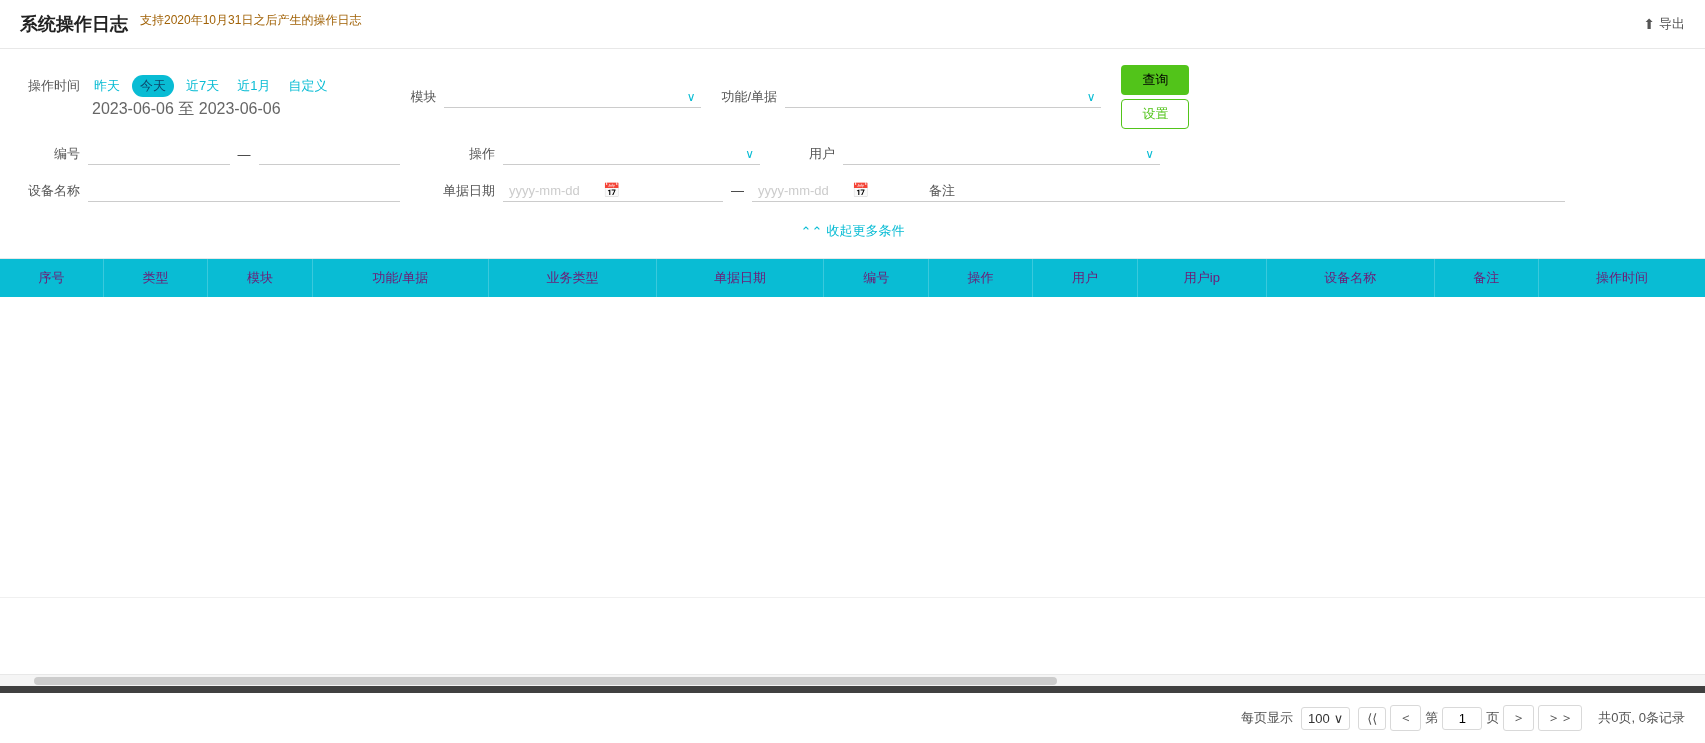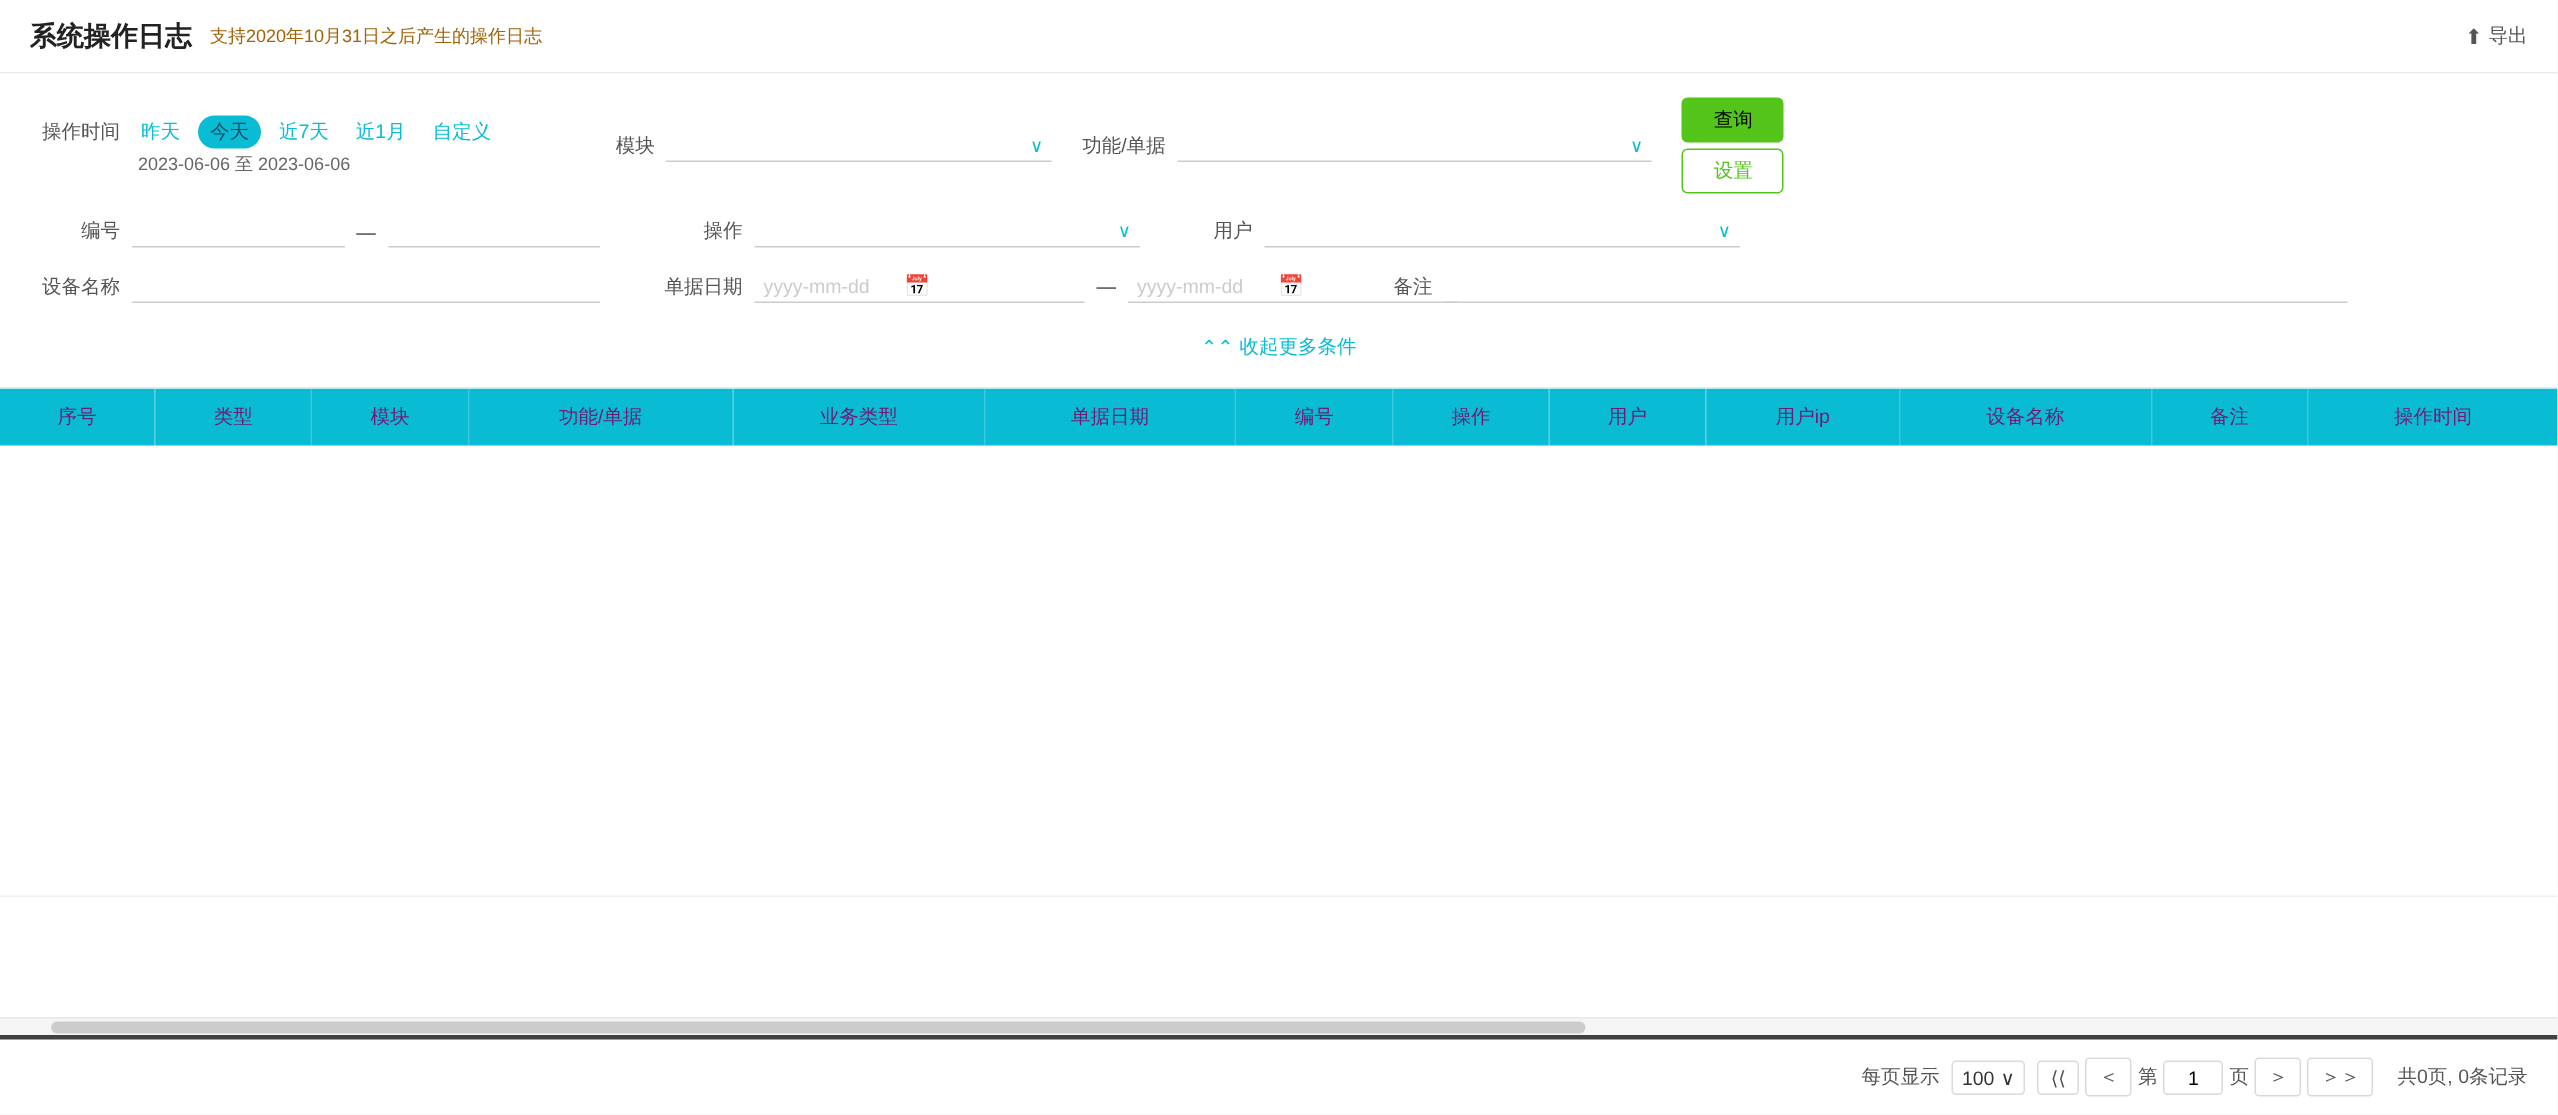--- a/index.html
+++ b/index.html
@@ -14,21 +14,21 @@
     .export-btn { display: flex; align-items: center; gap: 4px; color: #555; font-size: 13px; cursor: pointer; border: none; background: none; }
     .export-icon { font-size: 14px; }
 
     
     .filter-area { background: #fff; padding: 16px 20px 8px 20px; border-bottom: 1px solid #e8e8e8; }
     .filter-row { display: flex; align-items: center; margin-bottom: 14px; }
     .filter-label { color: #555; min-width: 60px; text-align: right; margin-right: 8px; white-space: nowrap; }
     .time-options { display: flex; align-items: center; gap: 6px; margin-right: 8px; text-align: center; }
     .time-option { color: #09bcd4; cursor: pointer; font-size: 13px; padding: 2px 6px; border-radius: 3px; }
     .time-option.active { background: #09bcd4; color: #0c4a6e; border-radius: 12px; padding: 2px 8px; }
-    .time-range { color: #666; font-size: 12px; margin-left: 4px; }
+    .time-range { color: #666; font-size: 16px; margin-left: 4px; }
     .filter-item { display: flex; align-items: center; flex: 1; margin-right: 20px; }
     .filter-item-label { color: #555; min-width: 55px; text-align: right; margin-right: 8px; white-space: nowrap; }
 
     .select-box { display: flex; align-items: center; border-bottom: 1px solid #ccc; padding: 3px 6px; min-width: 200px; flex: 1; cursor: pointer; position: relative; }
     .select-box-text { flex: 1; color: #ccc; font-size: 13px; }
     .chevron-icon { color: #09bcd4; font-size: 12px; }
 
     .input-box { border: none; border-bottom: 1px solid #ccc; padding: 3px 6px; min-width: 120px; flex: 1; outline: none; font-size: 13px; color: #333; background: transparent; }
     .input-box::placeholder { color: #ccc; }
 
@@ -57,30 +57,30 @@
     tbody tr:nth-child(even) { background: #f7fbff; }
     tbody td { padding: 9px 8px; text-align: center; border-bottom: 1px solid #f0f0f0; font-size: 13px; }
 
     .empty-area { height: 300px; }
 
     
     .scrollbar-area { height: 12px; background: #f5f5f5; border-top: 1px solid #e8e8e8; overflow-x: auto; }
     .fake-scrollbar { background: #ccc; height: 8px; margin: 2px; border-radius: 4px; width: 60%; margin-left: 2%; }
 
     
-    .pagination { display: flex; align-items: center; justify-content: flex-end; padding: 12px 20px; background: #fff; border-top: 3px solid #404040; gap: 8px; }
+    .pagination { display: flex; align-items: center; justify-content: flex-end; padding: 12px 20px; background: #fff; border-top: 7px solid #404040; gap: 8px; }
     .pagination-label { color: #555; font-size: 13px; }
     .page-size-select { border: 1px solid #d9d9d9; border-radius: 3px; padding: 3px 6px; font-size: 13px; cursor: pointer; display: flex; align-items: center; gap: 4px; }
     .pagination-nav { display: flex; align-items: center; gap: 4px; }
     .pagination-btn { border: 1px solid #d9d9d9; border-radius: 3px; padding: 3px 8px; cursor: pointer; color: #555; font-size: 13px; background: #fff; }
     .page-info { display: flex; align-items: center; gap: 4px; font-size: 13px; color: #555; }
     .page-input { border: 1px solid #d9d9d9; border-radius: 3px; width: 40px; text-align: center; padding: 3px; font-size: 13px; }
     .total-info { color: #555; font-size: 13px; margin-left: 8px; }
 
-    .header-left { display: flex; align-items: center; }
+    .header-left { display: flex; }
   </style>
 </head>
 <body>
 
 <div class="page-wrapper">
 
   <div class="page-header">
     <div class="header-left">
       <span class="page-title">系统操作日志</span>
       <span class="page-subtitle">支持2020年10月31日之后产生的操作日志</span>

